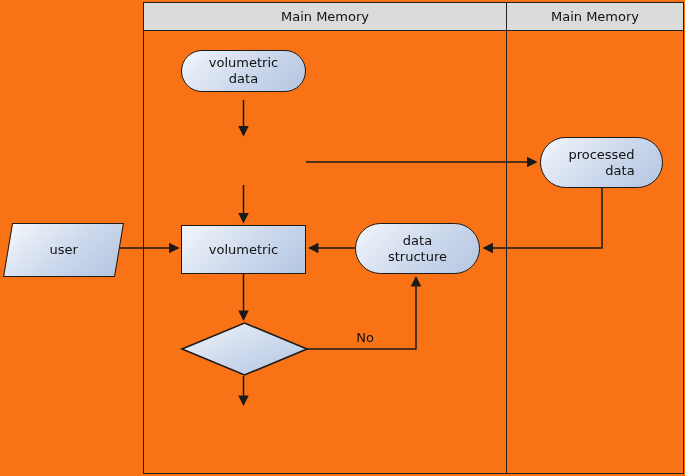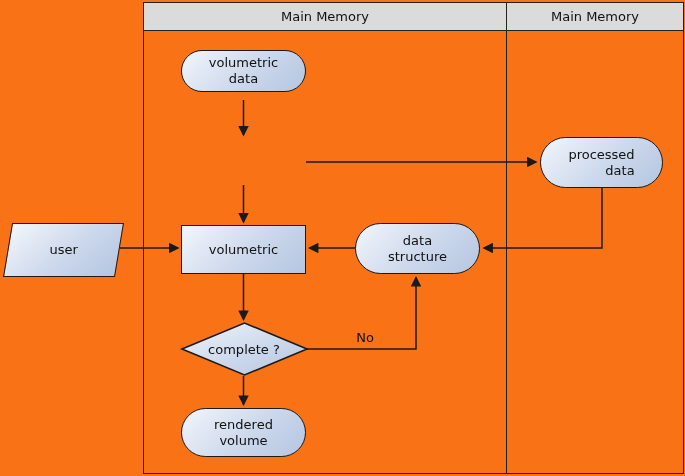--- a/index.html
+++ b/index.html
@@ -98,24 +98,21 @@
 
   <div class="node para" style="left:3px; top:223px; width:112px; height:54px;">
     <span class="unskew">user</span>
   </div>
 
   <div class="node" style="left:181px; top:225px; width:125px; height:49px;">volumetric</div>
 
   <div class="node stadium" style="left:355px; top:223px; width:125px; height:51px;">data
 structure</div>
 
-  <div class="diamond-label" style="left:181px; top:322px; width:126px; height:54px;">complete ?</div>
 
-  <div class="node stadium" style="left:181px; top:408px; width:125px; height:49px;">rendered
-volume</div>
 
   <div class="no-label" style="left:332px; top:330px; width:42px;">No</div>
 
   <svg class="edges" width="685" height="476" viewBox="0 0 685 476">
     <defs>
       <linearGradient id="nodegrad" x1="0" y1="0" x2="1" y2="1">
         <stop offset="0" stop-color="#f3f6fb"></stop>
         <stop offset="0.55" stop-color="#ccd8ec"></stop>
         <stop offset="1" stop-color="#b5c6e1"></stop>
       </linearGradient>

